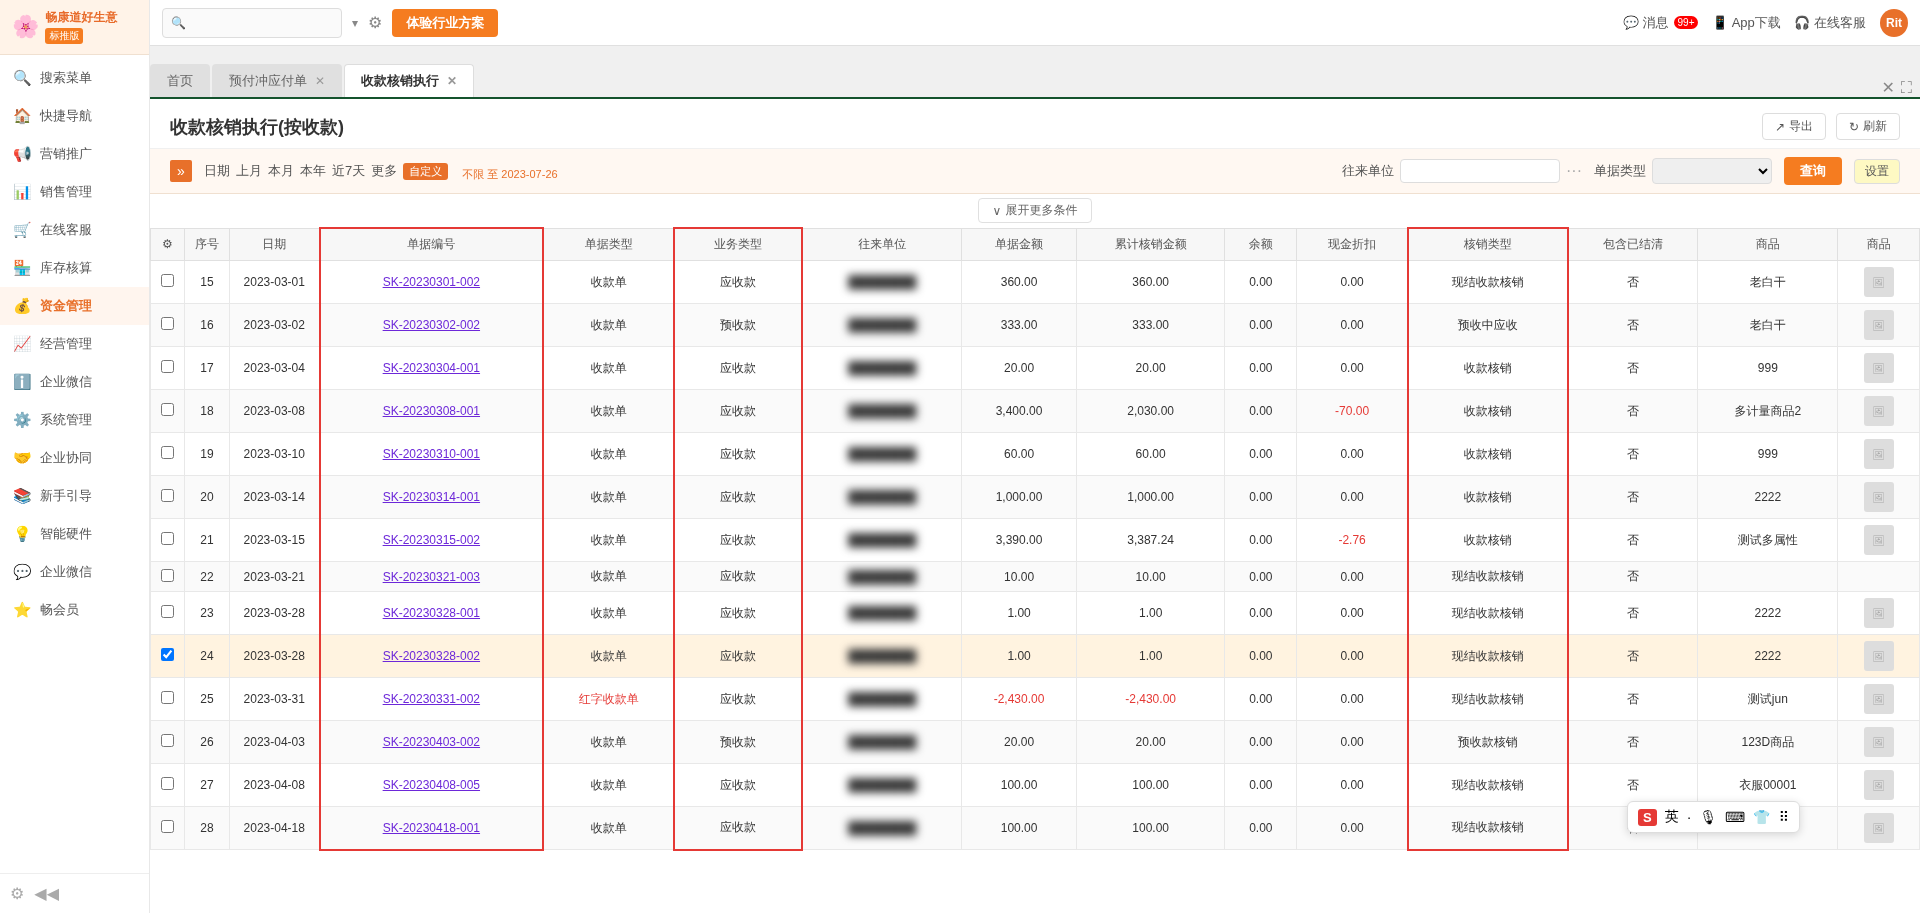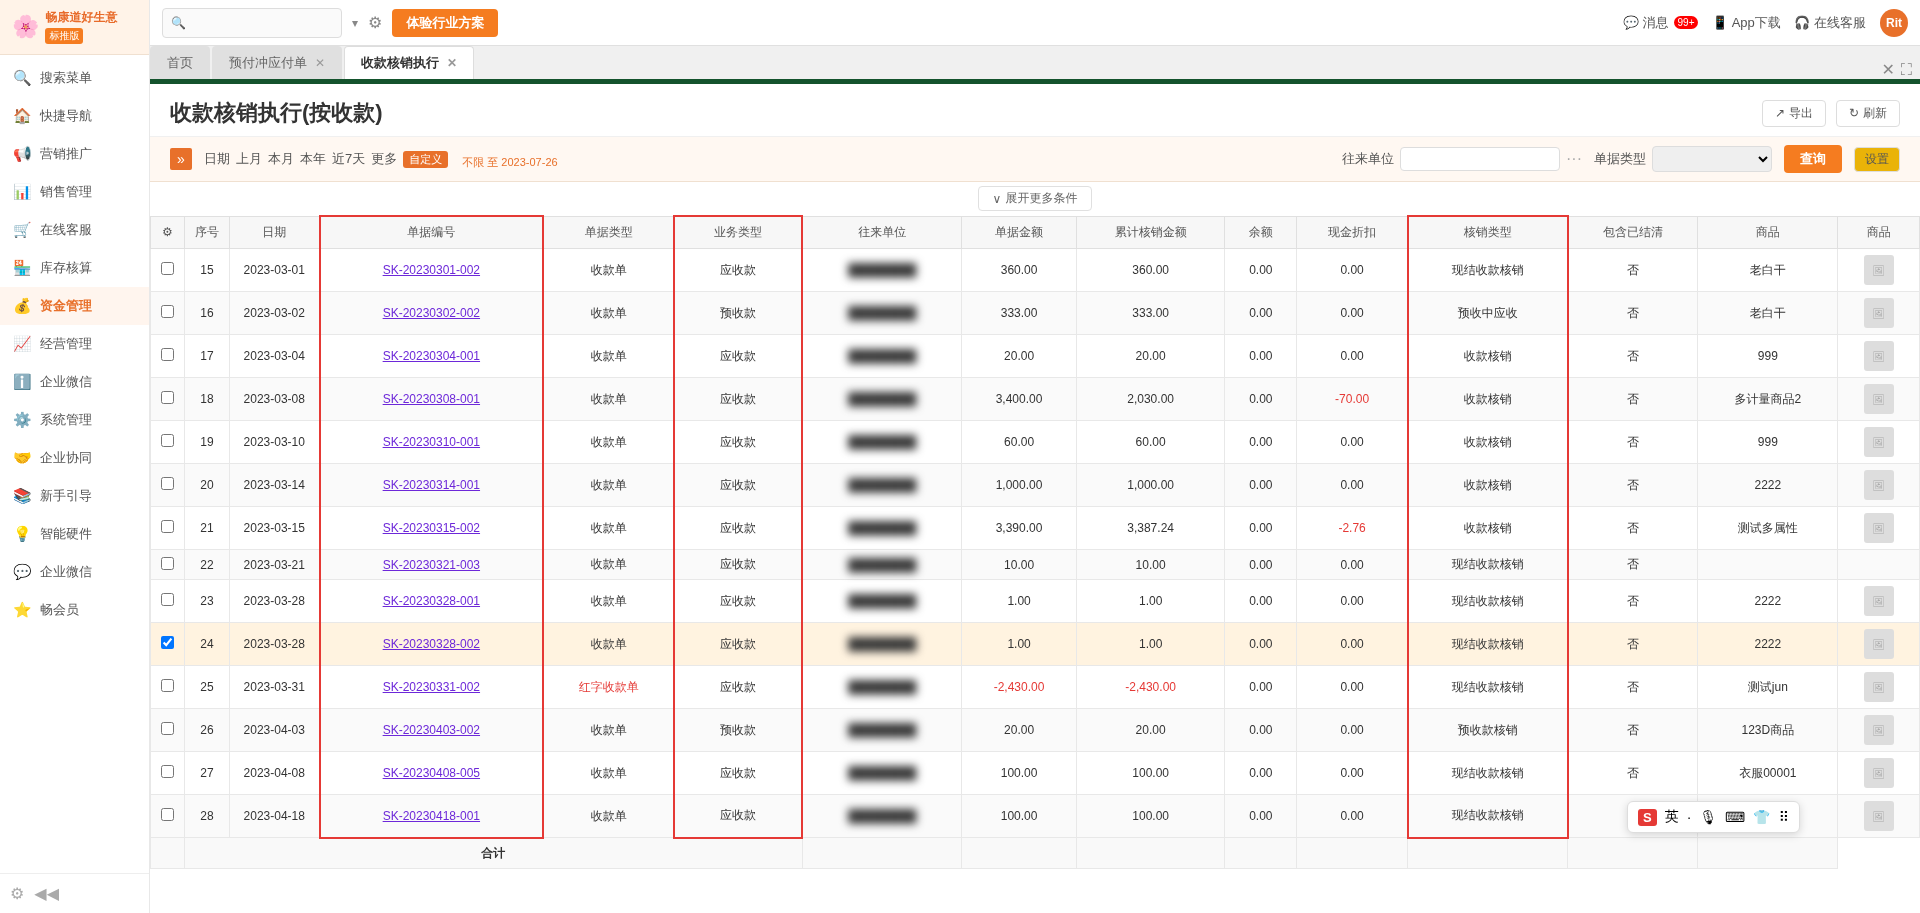--- a/index.html
+++ b/index.html
@@ -24,30 +24,30 @@
     .topbar-dropdown { cursor: pointer; color: #888; font-size: 12px; }
     .topbar-gear { color: #888; font-size: 16px; cursor: pointer; }
     .topbar-solution { background: #f57c20; color: #fff; border: none; border-radius: 4px; padding: 5px 14px; font-size: 13px; cursor: pointer; font-weight: bold; }
     .topbar-spacer { flex: 1; }
     .topbar-right { display: flex; align-items: center; gap: 14px; color: #555; font-size: 13px; }
     .topbar-right-item { display: flex; align-items: center; gap: 3px; cursor: pointer; }
     .badge-red { background: #f00; color: #fff; border-radius: 8px; font-size: 10px; padding: 1px 4px; margin-left: 2px; }
     .user-avatar { width: 28px; height: 28px; background: #e8702a; border-radius: 50%; display: flex; align-items: center; justify-content: center; color: #fff; font-size: 12px; font-weight: bold; }
 
     
-    .tabs { height: 38px; background: #f0f0f0; border-bottom: 5px solid #14532d; display: flex; align-items: flex-end; padding: 10px 0 0 0; flex-shrink: 0; }
+    .tabs { height: 53px; background: #f0f0f0; border-bottom: 2px solid #14532d; display: flex; align-items: flex-end; padding: 10px 0 0 0; flex-shrink: 0; }
     .tab { display: flex; align-items: center; gap: 6px; padding: 7px 16px; font-size: 13px; cursor: pointer; border: 1px solid transparent; border-bottom: none; background: #e0e0e0; color: #666; margin-right: 2px; border-radius: 4px 4px 0 0; margin-top: 4px; }
     .tab.active { background: #fff; color: #333; border-color: #ddd; border-bottom-color: #fff; font-weight: bold; }
     .tab-close { color: #999; font-size: 12px; line-height: 1; margin-left: 2px; }
     .tabs-right { margin-left: auto; display: flex; align-items: center; padding-right: 8px; gap: 6px; color: #888; font-size: 16px; }
 
     
     .content { flex: 1; overflow: hidden; display: flex; flex-direction: column; background: #fff; }
     .content-header { padding: 14px 20px 8px; display: flex; align-items: center; justify-content: space-between; border-bottom: 1px solid #f0f0f0; }
-    .content-title { font-size: 22px; font-weight: bold; color: #333; }
+    .content-title { font-size: 18px; font-weight: bold; color: #333; }
     .content-header-right { display: flex; gap: 10px; }
     .btn-outline { border: 1px solid #ddd; background: #fff; color: #555; padding: 4px 12px; border-radius: 4px; font-size: 12px; cursor: pointer; display: flex; align-items: center; gap: 4px; }
     .btn-orange { background: #f57c20; color: #fff; border: none; border-radius: 4px; padding: 5px 16px; font-size: 13px; cursor: pointer; font-weight: bold; }
 
     
     .filter-bar { padding: 8px 20px; background: #fff8f2; border-bottom: 1px solid #f0e0d0; display: flex; align-items: center; gap: 12px; flex-wrap: wrap; }
     .filter-expand-btn { width: 22px; height: 22px; background: #e8702a; color: #fff; border: none; border-radius: 2px; cursor: pointer; font-size: 14px; display: flex; align-items: center; justify-content: center; }
     .filter-item { display: flex; align-items: center; gap: 6px; font-size: 13px; color: #555; }
     .filter-label { color: #555; }
     .filter-link { color: #555; cursor: pointer; text-decoration: none; }
@@ -61,21 +61,21 @@
     .table-wrap { flex: 1; overflow: auto; padding: 0; }
     table { width: 100%; border-collapse: collapse; font-size: 12px; }
     thead tr { background: #f7f7f7; }
     th { border: 1px solid #e0e0e0; padding: 7px 10px; color: #555; font-weight: normal; text-align: center; white-space: nowrap; position: sticky; top: 0; background: #f7f7f7; z-index: 1; }
     td { border: 1px solid #e8e8e8; padding: 6px 10px; color: #333; text-align: center; white-space: nowrap; }
     tr:nth-child(even) td { background: #fafafa; }
     tr.highlighted td { background: #fff3e0; }
     .link-cell { color: #6d28d9; cursor: pointer; text-decoration: underline; }
     .gear-col { width: 28px; }
     .total-row td { background: #f9f9f9; font-weight: bold; }
-    .settings-btn { border: 1px solid #ddd; background: #eab308; color: #555; padding: 3px 10px; border-radius: 4px; font-size: 12px; cursor: pointer; }
+    .settings-btn { border: 1px solid #ddd; background: #fef9c3; color: #555; padding: 3px 10px; border-radius: 4px; font-size: 12px; cursor: pointer; }
     
     
     .watermark-box { position: fixed; bottom: 80px; right: 120px; background: #fff; border: 1px solid #ddd; border-radius: 6px; padding: 6px 10px; display: flex; align-items: center; gap: 8px; font-size: 14px; z-index: 999; box-shadow: 0 2px 8px rgba(0,0,0,0.15); }
 
     .filter-row2 { display: flex; align-items: center; justify-content: center; padding: 4px 0; }
     .btn-expand-cond { display: flex; align-items: center; gap: 4px; color: #666; font-size: 12px; cursor: pointer; border: 1px solid #e0e0e0; padding: 3px 14px; border-radius: 4px; background: #fff; }
   </style>
 </head>
 <body>
 
@@ -535,32 +535,20 @@
               <td>100.00</td>
               <td>0.00</td>
               <td>0.00</td>
               <td style="border-left: 2px solid rgb(229, 57, 53); border-right: 2px solid rgb(229, 57, 53); border-bottom: 2px solid rgb(229, 57, 53);">现结收款核销</td>
               <td>否</td>
               <td>2222</td>
               <td>
                 <div style="width: 30px; height: 30px; background: rgb(221, 221, 221); border-radius: 3px; margin: auto; display: flex; align-items: center; justify-content: center; font-size: 10px; color: rgb(170, 170, 170);">🖼</div>
               </td>
             </tr>
-            <tr class="total-row">
-              <td></td>
-              <td colspan="5" style="text-align:center;font-weight:bold;">合计</td>
-              <td></td>
-              <td></td>
-              <td></td>
-              <td></td>
-              <td></td>
-              <td></td>
-              <td></td>
-              <td></td>
-            </tr>
           </tbody>
       </table>
     </div>
   </div>
 </div>
 
 <div class="watermark-box">
   <span style="background:#e53935;color:#fff;border-radius:3px;padding:1px 5px;font-weight:bold;font-size:13px;">S</span>
   <span>英</span>
   <span>·</span>

